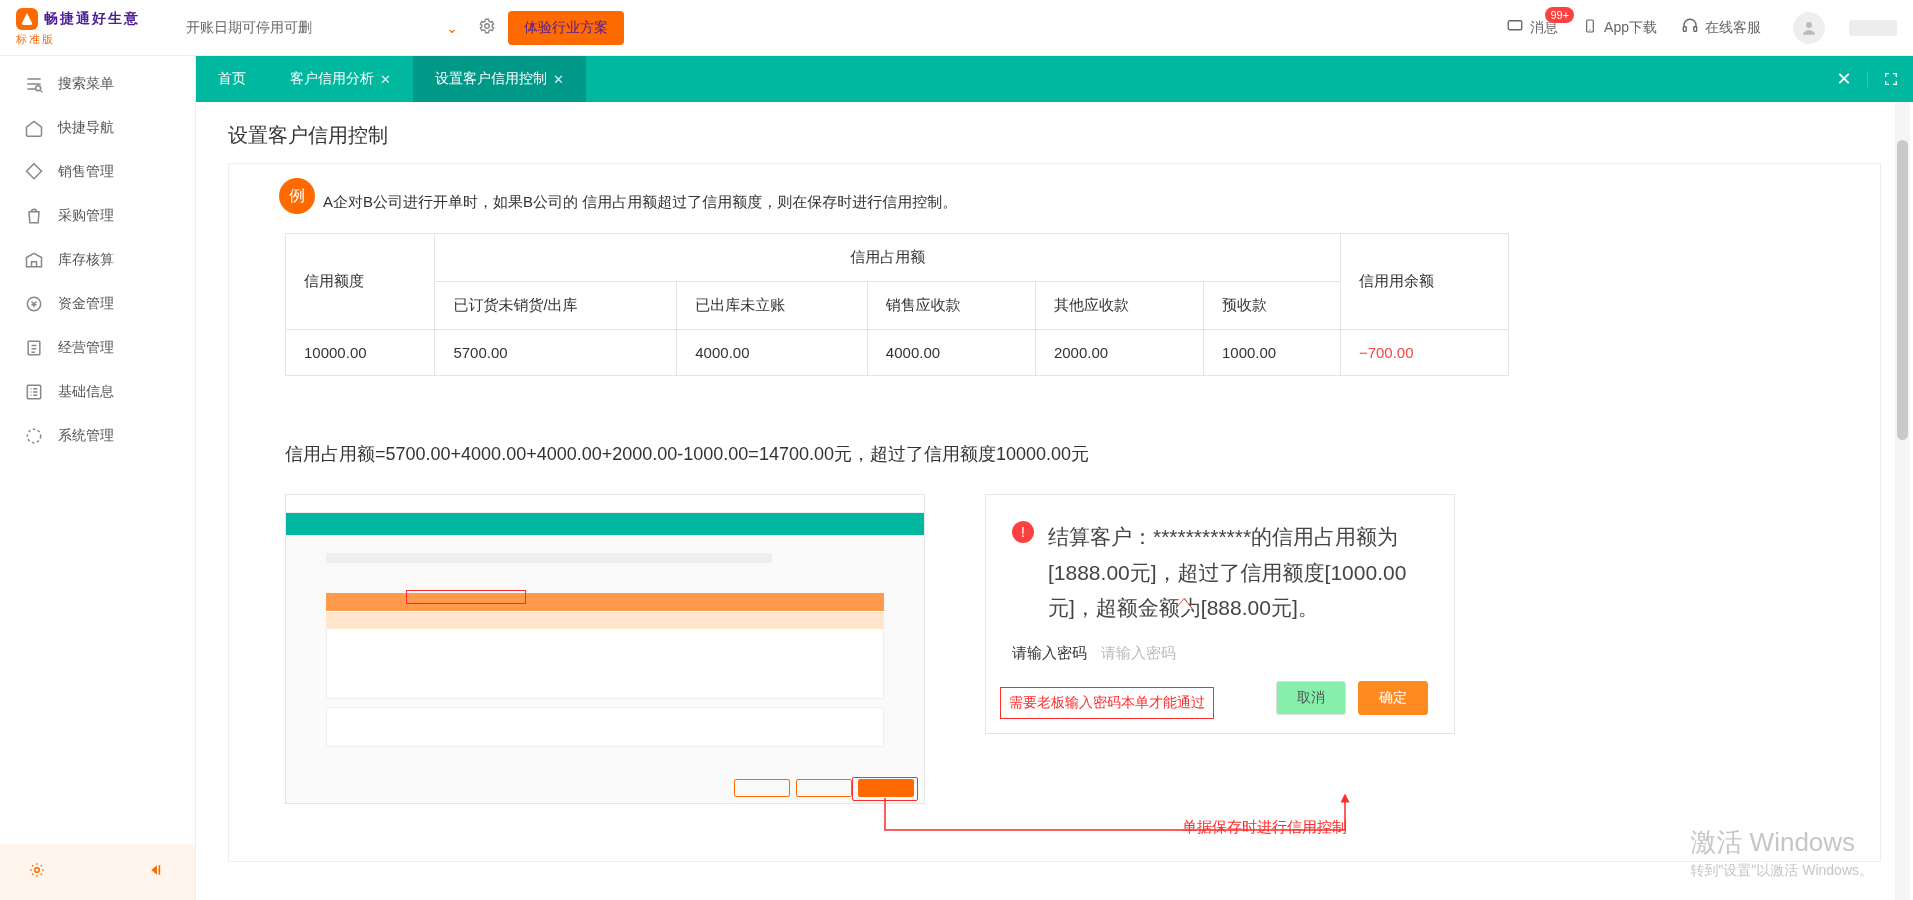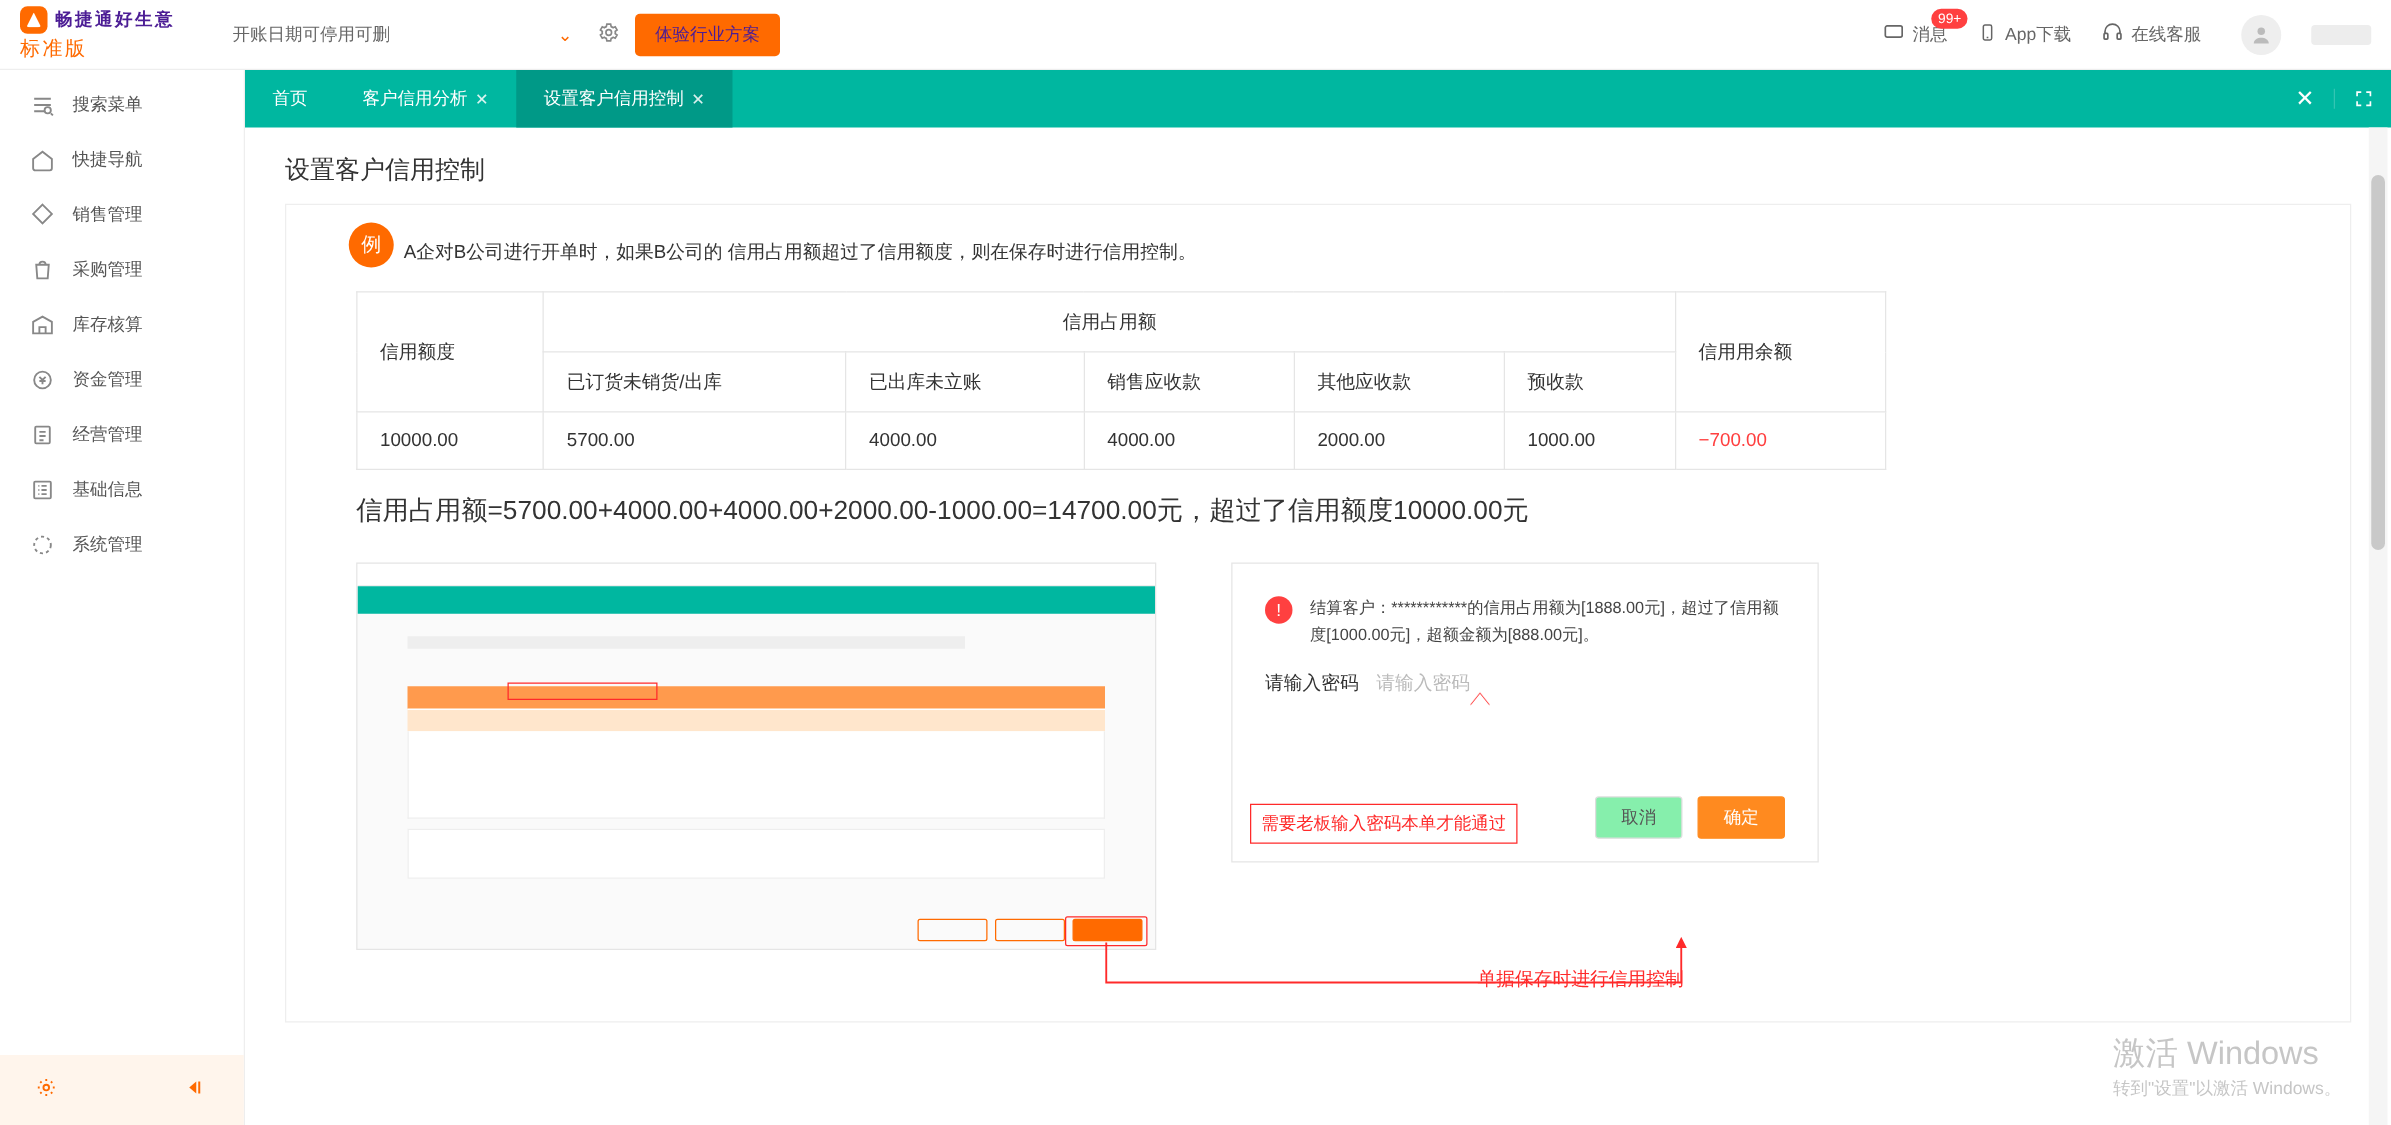--- a/index.html
+++ b/index.html
@@ -3,21 +3,21 @@
 <meta charset="utf-8">
 <style>
 * { margin: 0; padding: 0; box-sizing: border-box; }
 body { font-family: "Microsoft YaHei", "PingFang SC", sans-serif; font-size: 14px; color: #333; background: #fff; width: 1913px; height: 900px; overflow: hidden; position: relative; }
 .topbar { height: 56px; display: flex; align-items: center; padding: 0 16px; border-bottom: 1px solid #eee; }
 .logo-wrap { width: 170px; display: flex; flex-direction: column; align-items: flex-start; }
 .logo-row { display: flex; align-items: center; gap: 6px; }
 .logo-mark { width: 22px; height: 22px; background: #ff6a00; border-radius: 6px; position: relative; }
 .logo-mark::after { content: ""; position: absolute; inset: 5px; border-radius: 3px; background: #fff; clip-path: polygon(50% 0,100% 100%,0 100%); }
 .logo-text { color: #4c1d95; font-weight: 600; letter-spacing: 2px; }
-.logo-sub { color: #ff6a00; font-size: 16px; margin-top: 2px; letter-spacing: 2px; text-align: center; }
+.logo-sub { color: #ff6a00; font-size: 11px; margin-top: 2px; letter-spacing: 2px; text-align: center; }
 .date-select { width: 280px; display: flex; align-items: center; justify-content: space-between; color: #666; padding-right: 8px; }
 .chev { color: #ff6a00; }
 .gear { color: #888; margin: 0 12px; }
 .orange-btn { background: #ff6a00; color: #4c1d95; padding: 8px 16px; border-radius: 4px; border: none; font-size: 14px; }
 .topbar-spacer { flex: 1; }
 .top-actions { display: flex; align-items: center; gap: 24px; color: #666; }
 .top-action { display: flex; align-items: center; gap: 6px; position: relative; }
 .badge { position: absolute; top: -10px; right: -16px; background: #ff4040; color: #fff; font-size: 11px; padding: 0 5px; border-radius: 8px; line-height: 16px; }
 .avatar { width: 32px; height: 32px; border-radius: 50%; background: #eee; display: flex; align-items: center; justify-content: center; color: #bbb; font-size: 18px; margin-left: 8px; }
 .name-blur { width: 48px; height: 16px; background: #ededed; border-radius: 3px; }
@@ -41,39 +41,39 @@
 
 .content { flex: 1; overflow: auto; padding: 20px 32px 0 32px; position: relative; }
 .page-title { font-size: 20px; font-weight: 500; margin-bottom: 14px; color: #333; }
 .doc-box { border: 1px solid #eee; border-top: 1px solid #eee; padding: 24px 56px; display: flex; flex-direction: column; gap: 18px; position: relative; }
 .example-row { display: flex; align-items: flex-start; gap: 8px; }
 .li-mark { width: 36px; height: 36px; border-radius: 50%; background: #ff6a00; color: #fff; display: flex; align-items: center; justify-content: center; font-size: 16px; flex-shrink: 0; margin-top: -10px; margin-left: -6px; }
 .example-text { font-size: 15px; line-height: 1.8; }
 .table { border: 1px solid #e5e5e5; border-collapse: collapse; width: 100%; max-width: 1224px; }
 .table th, .table td { border: 1px solid #e5e5e5; padding: 14px 18px; text-align: left; font-weight: normal; font-size: 15px; }
 .table .neg { color: #ff4040; }
-.formula { font-size: 21px; }
+.formula { font-size: 18px; margin-top: 48px; }
 
 .illus-row { display: flex; gap: 60px; margin-top: 10px; position: relative; }
 .screenshot-mock { width: 640px; height: 310px; border: 1px solid #e5e5e5; background: #fafafa; position: relative; overflow: hidden; font-size: 9px; color: #888; }
 .sm-top { height: 18px; background: #fff; border-bottom: 1px solid #eee; }
 .sm-bar { height: 22px; background: #00b7a0; }
 .sm-body { padding: 10px 40px; }
 .sm-table-head { height: 18px; background: #ff9a4d; margin-top: 30px; }
 .sm-table-row { height: 18px; background: #ffe6cc; border-top: 1px solid #fff; }
 .sm-footer { position: absolute; bottom: 6px; right: 10px; width: 180px; display: flex; gap: 6px; }
 .sm-btn { flex:1; height:18px; border:1px solid #ff6a00; border-radius:2px; }
 .sm-btn.fill { background:#ff6a00; }
 .sm-save-outline { position:absolute; bottom:2px; right:6px; width:66px; height:24px; border:1.5px solid #ff2a2a; border-radius:2px; }
 .sm-mid-outline { position:absolute; top:95px; left:120px; width:120px; height:14px; border:1px solid #ff2a2a; }
 
 .dialog-mock { width: 470px; border: 1px solid #e5e5e5; background: #fff; padding: 24px 26px 18px 26px; display: flex; flex-direction: column; gap: 18px; position: relative; height: 240px; }
 .dlg-row1 { display: flex; gap: 14px; }
 .warn-circle { width: 22px; height: 22px; border-radius: 50%; background: #ff4040; color: #fff; display: flex; align-items: center; justify-content: center; font-size: 14px; flex-shrink: 0; margin-top: 2px; }
-.dlg-msg { font-size: 13px; line-height: 1.7; color: #444; }
+.dlg-msg { font-size: 21px; line-height: 1.7; color: #444; }
 .dlg-row2 { display: flex; align-items: center; gap: 14px; }
 .dlg-row2 .lab { font-size: 15px; color: #333; }
 .dlg-row2 .ph { color: #bbb; font-size: 15px; }
 .dlg-btns { display: flex; gap: 12px; justify-content: flex-end; margin-top: auto; }
 .dlg-btn { padding: 7px 20px; border-radius: 3px; border: 1px solid #ddd; background: #86efac; font-size: 14px; color: #555; }
 .dlg-btn.primary { background: #ff8a1f; border-color: #ff8a1f; color: #fff; }
 .red-callout { position: absolute; left: 14px; bottom: 14px; border: 1.5px solid #ff2a2a; color: #ff2a2a; font-size: 14px; padding: 6px 8px; background: #fff; }
 .pointer-tri { position:absolute; width:0; height:0; border-left:8px solid transparent; border-right:8px solid transparent; border-bottom:10px solid #fff; filter: drop-shadow(0 -1px 0 #ff2a2a); }
 
 .connector-svg { position: absolute; pointer-events: none; }

